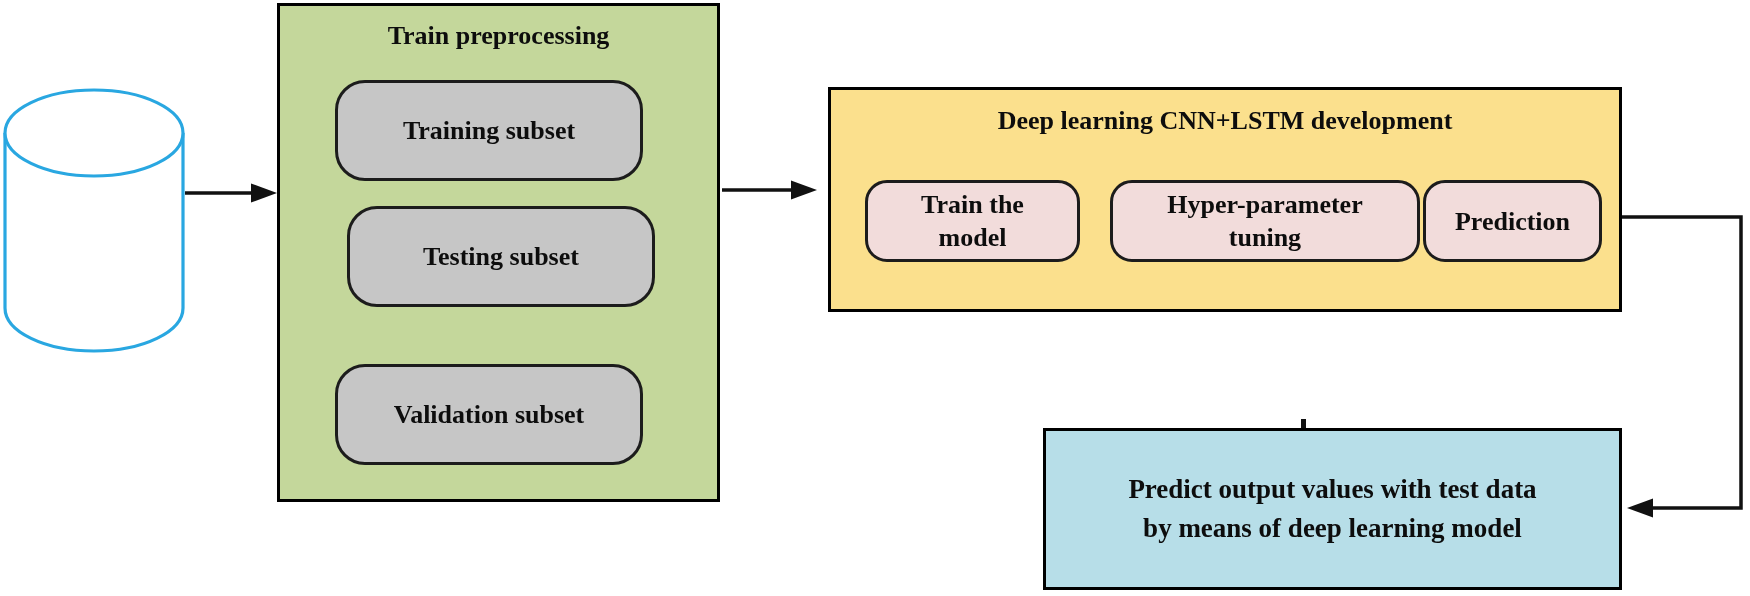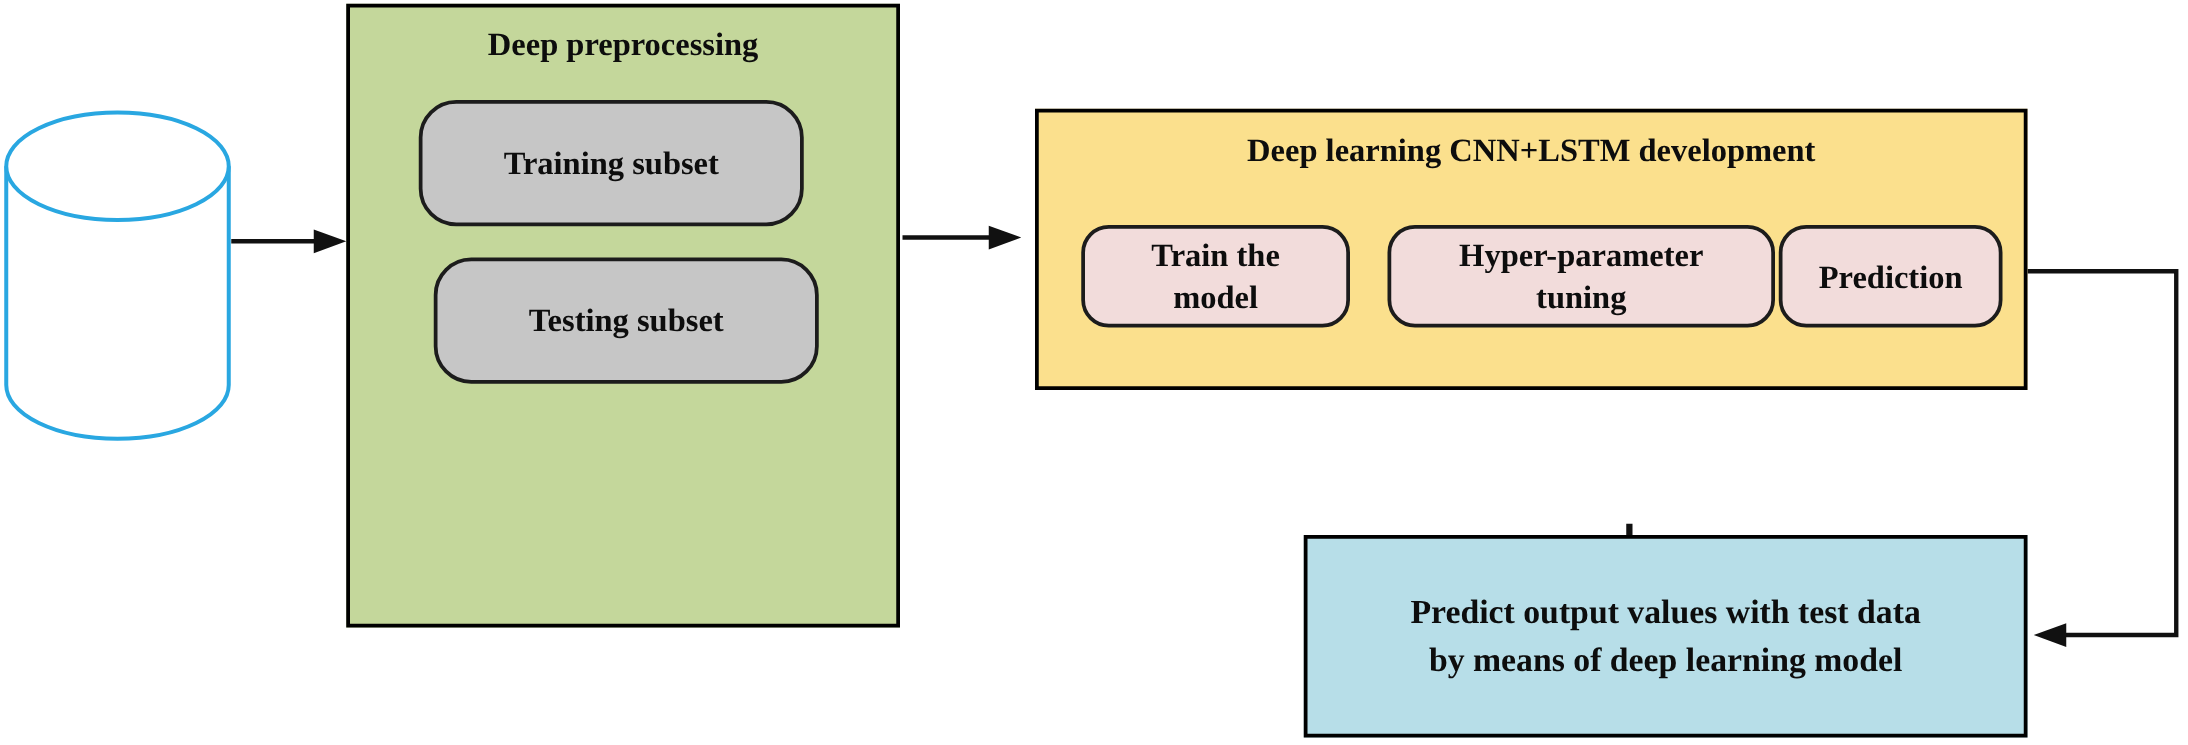--- a/index.html
+++ b/index.html
@@ -130,26 +130,29 @@
 
     <g>
       <polyline points="1622,217 1741,217 1741,508 1650,508" fill="none" stroke="var(--line)" stroke-width="3.5"></polyline>
       <polygon points="1627,508 1653,498.5 1653,517.5" fill="var(--line)"></polygon>
       <rect x="1301" y="419" width="5" height="10" fill="var(--line)"></rect>
     </g>
   </svg>
 
 
   <div class="big-box green-box">
-    <div class="box-title">Deep preprocessing</div>
+    <div class="box-title">Train preprocessing</div>
     <div class="round-box subset s1">
       <span>Training subset</span>
     </div>
     <div class="round-box subset s2">
       <span>Testing subset</span>
+    </div>
+    <div class="round-box subset s3">
+      <span>Validation subset</span>
     </div>
   </div>
 
   <div class="big-box yellow-box">
     <div class="box-title">Deep learning CNN+LSTM development</div>
     <div class="round-box dev-step p1">
       <span>Train the model</span>
     </div>
     <div class="round-box dev-step p2">
       <span>Hyper-parameter tuning</span>

